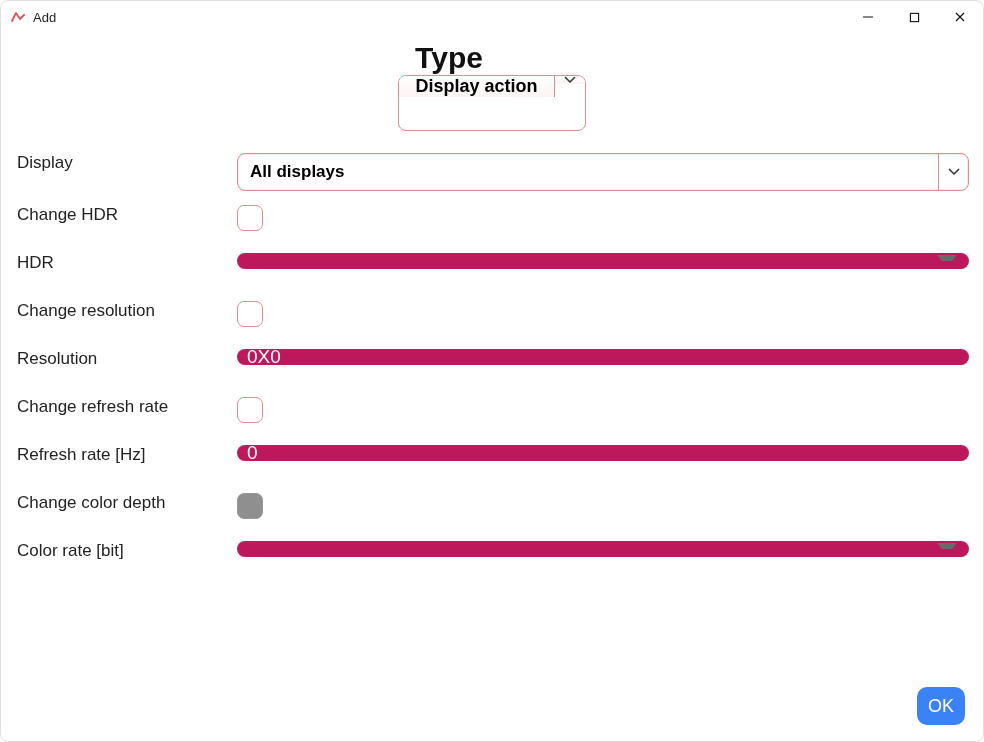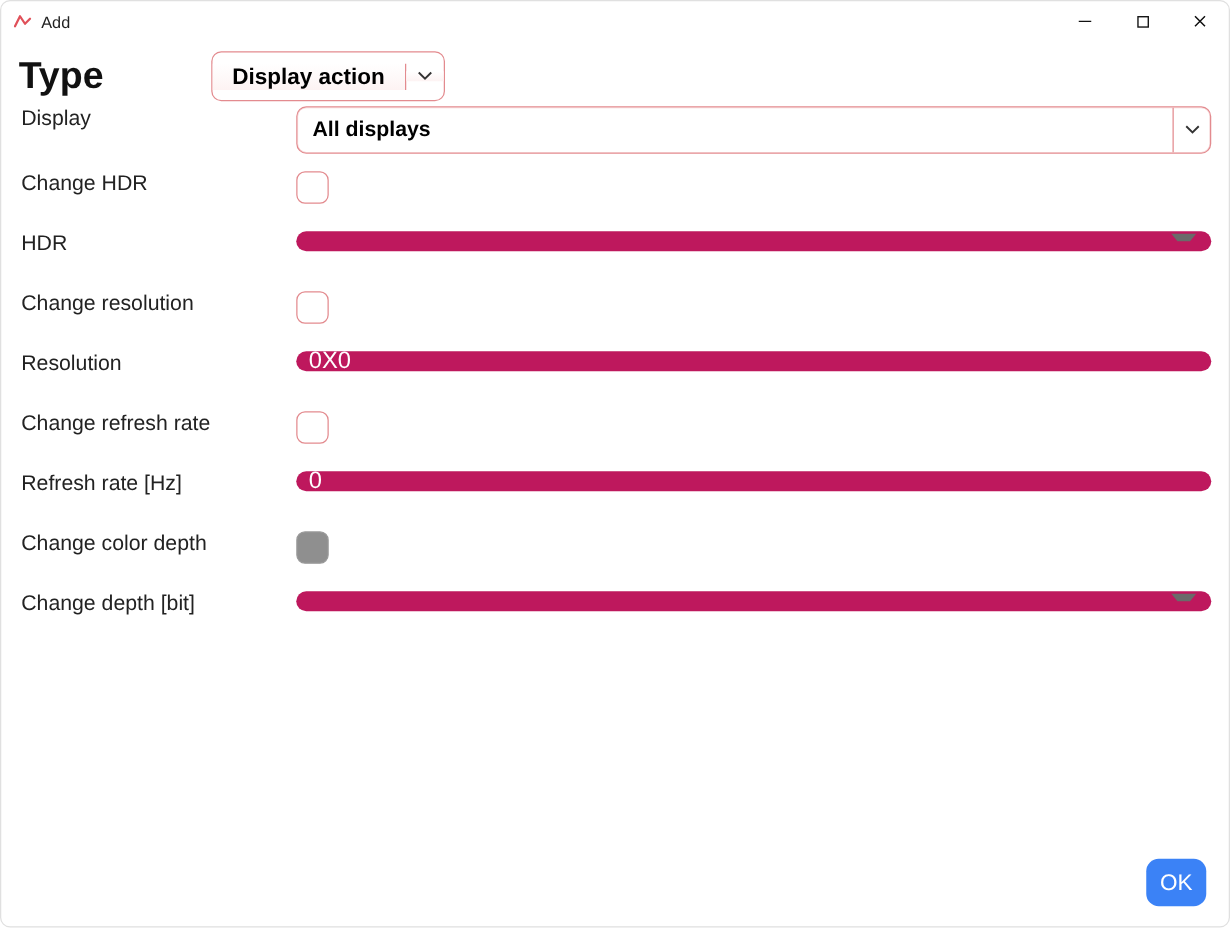--- a/index.html
+++ b/index.html
@@ -34,35 +34,36 @@
     font-size: 14px; color: #111; cursor: default;
   }
   .winbtn svg { display:block; }
 
   .content {
     padding: 8px 14px 14px 14px;
   }
 
   .header-row {
     display: flex; align-items: center;
-    margin-bottom: 4px;
+    margin-bottom: 22px;
+    flex-direction: column;
   }
   .type-label {
     font-weight: 700;
     font-size: 30px;
     color: #111;
     margin-right: 86px;
     padding-left: 0;
   }
   .type-combo {
-    display: flex; align-items: center;
+    display: flex; align-items: flex-start;
     border: 1px solid #e38b8f;
     border-radius: 8px;
     background: #fff;
-    height: 40px;
+    height: 56px;
     overflow: hidden;
   }
   .type-combo .main {
     padding: 0 16px;
     font-size: 18px;
     font-weight: 600;
     display: flex; align-items: center;
     border-right: 1px solid #e38b8f;
     background: linear-gradient(#fff, #fdf3f3);
   }
@@ -262,21 +263,21 @@
   </div>
 
   <div class="form-row">
     <div class="row-label">Change color depth</div>
     <div class="row-control">
       <span class="checkbox disabled"></span>
     </div>
   </div>
 
   <div class="form-row">
-    <div class="row-label">Change depth [bit]</div>
+    <div class="row-label">Color rate [bit]</div>
     <div class="row-control">
       <div class="field-disabled select">
         <span></span>
       </div>
     </div>
   </div>
 
 </div>
 
 <button class="ok-button">OK</button>

